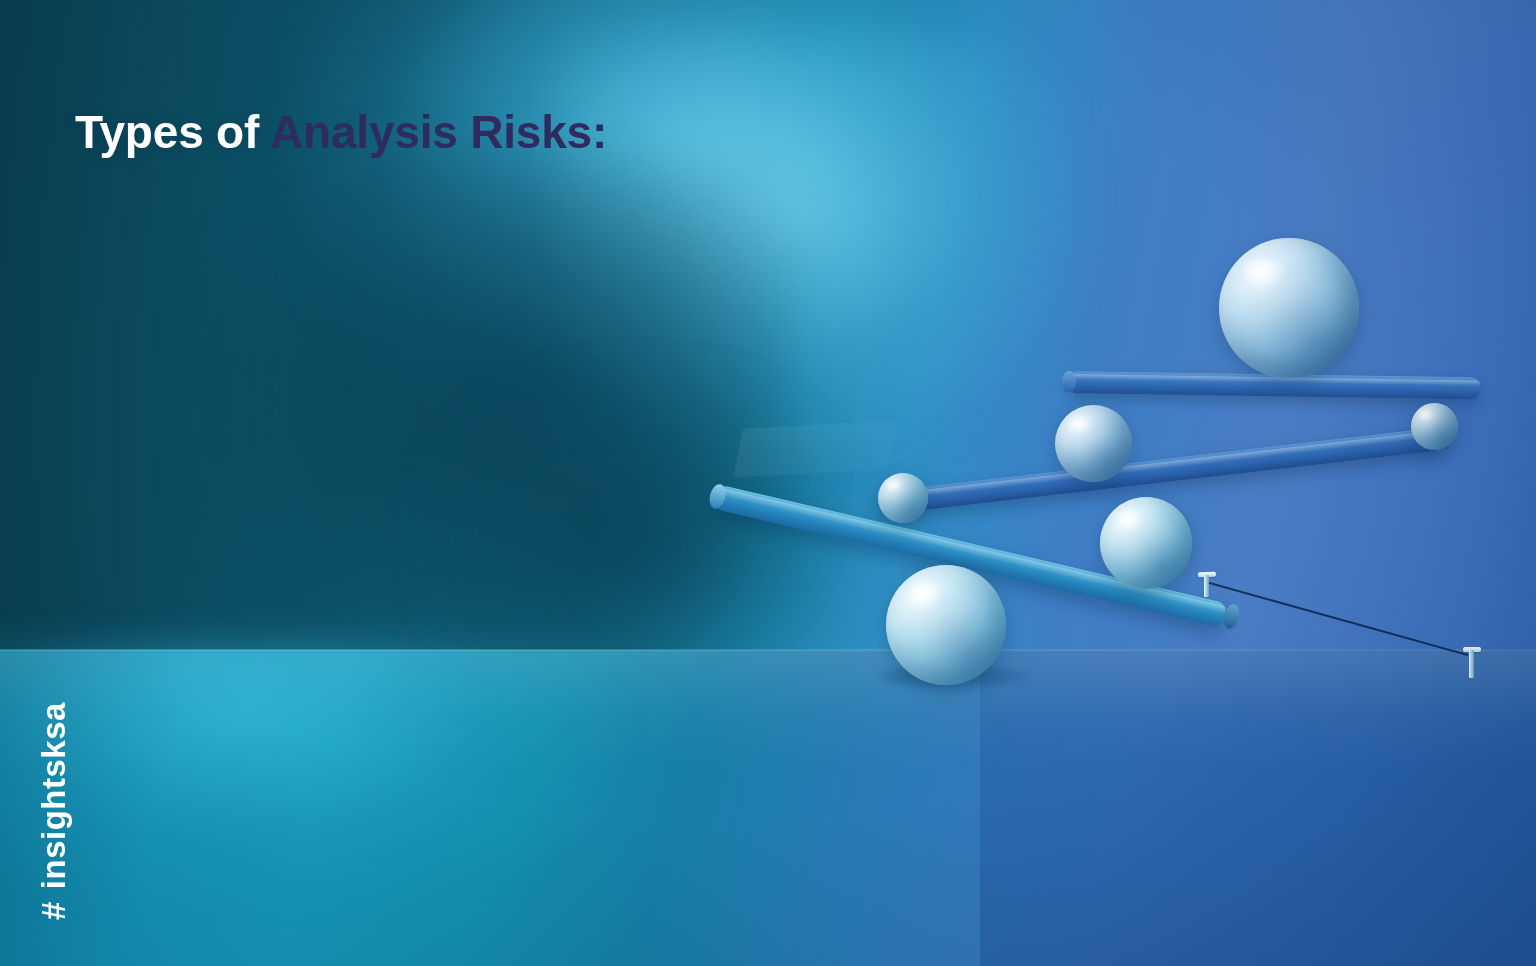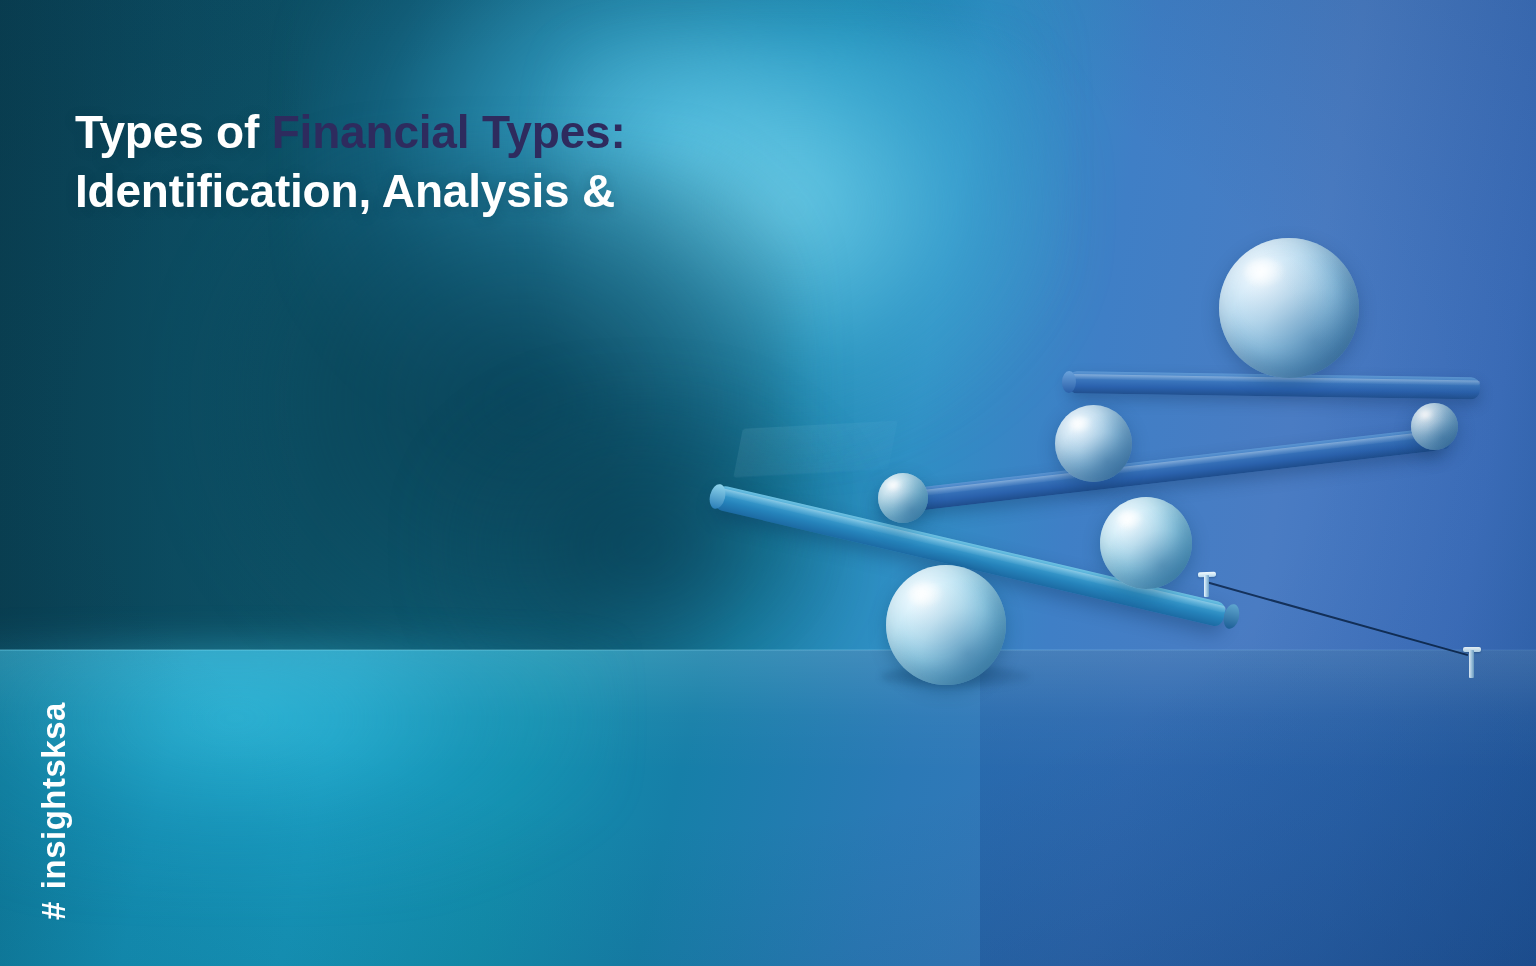--- a/index.html
+++ b/index.html
@@ -326,20 +326,20 @@
       <div class="nail-shaft"></div>
     </div>
     <div class="nail nail-b">
       <div class="nail-head"></div>
       <div class="nail-shaft"></div>
     </div>
   </div>
 
   <div class="vignette"></div>
 
-  <h1 class="headline"><span>Types of </span><span class="accent">Financial Types:</span><br><span>Identification, Analysis &amp;</span><br></h1>
+  <h1 class="headline"><span>Types of </span><span class="accent">Analysis Risks:</span><br><br></h1>
 
   <div class="watermark">
     <span class="hash">#</span>
     <span>insightsksa</span>
   </div>
 
 </div>
 
 </body></html>

